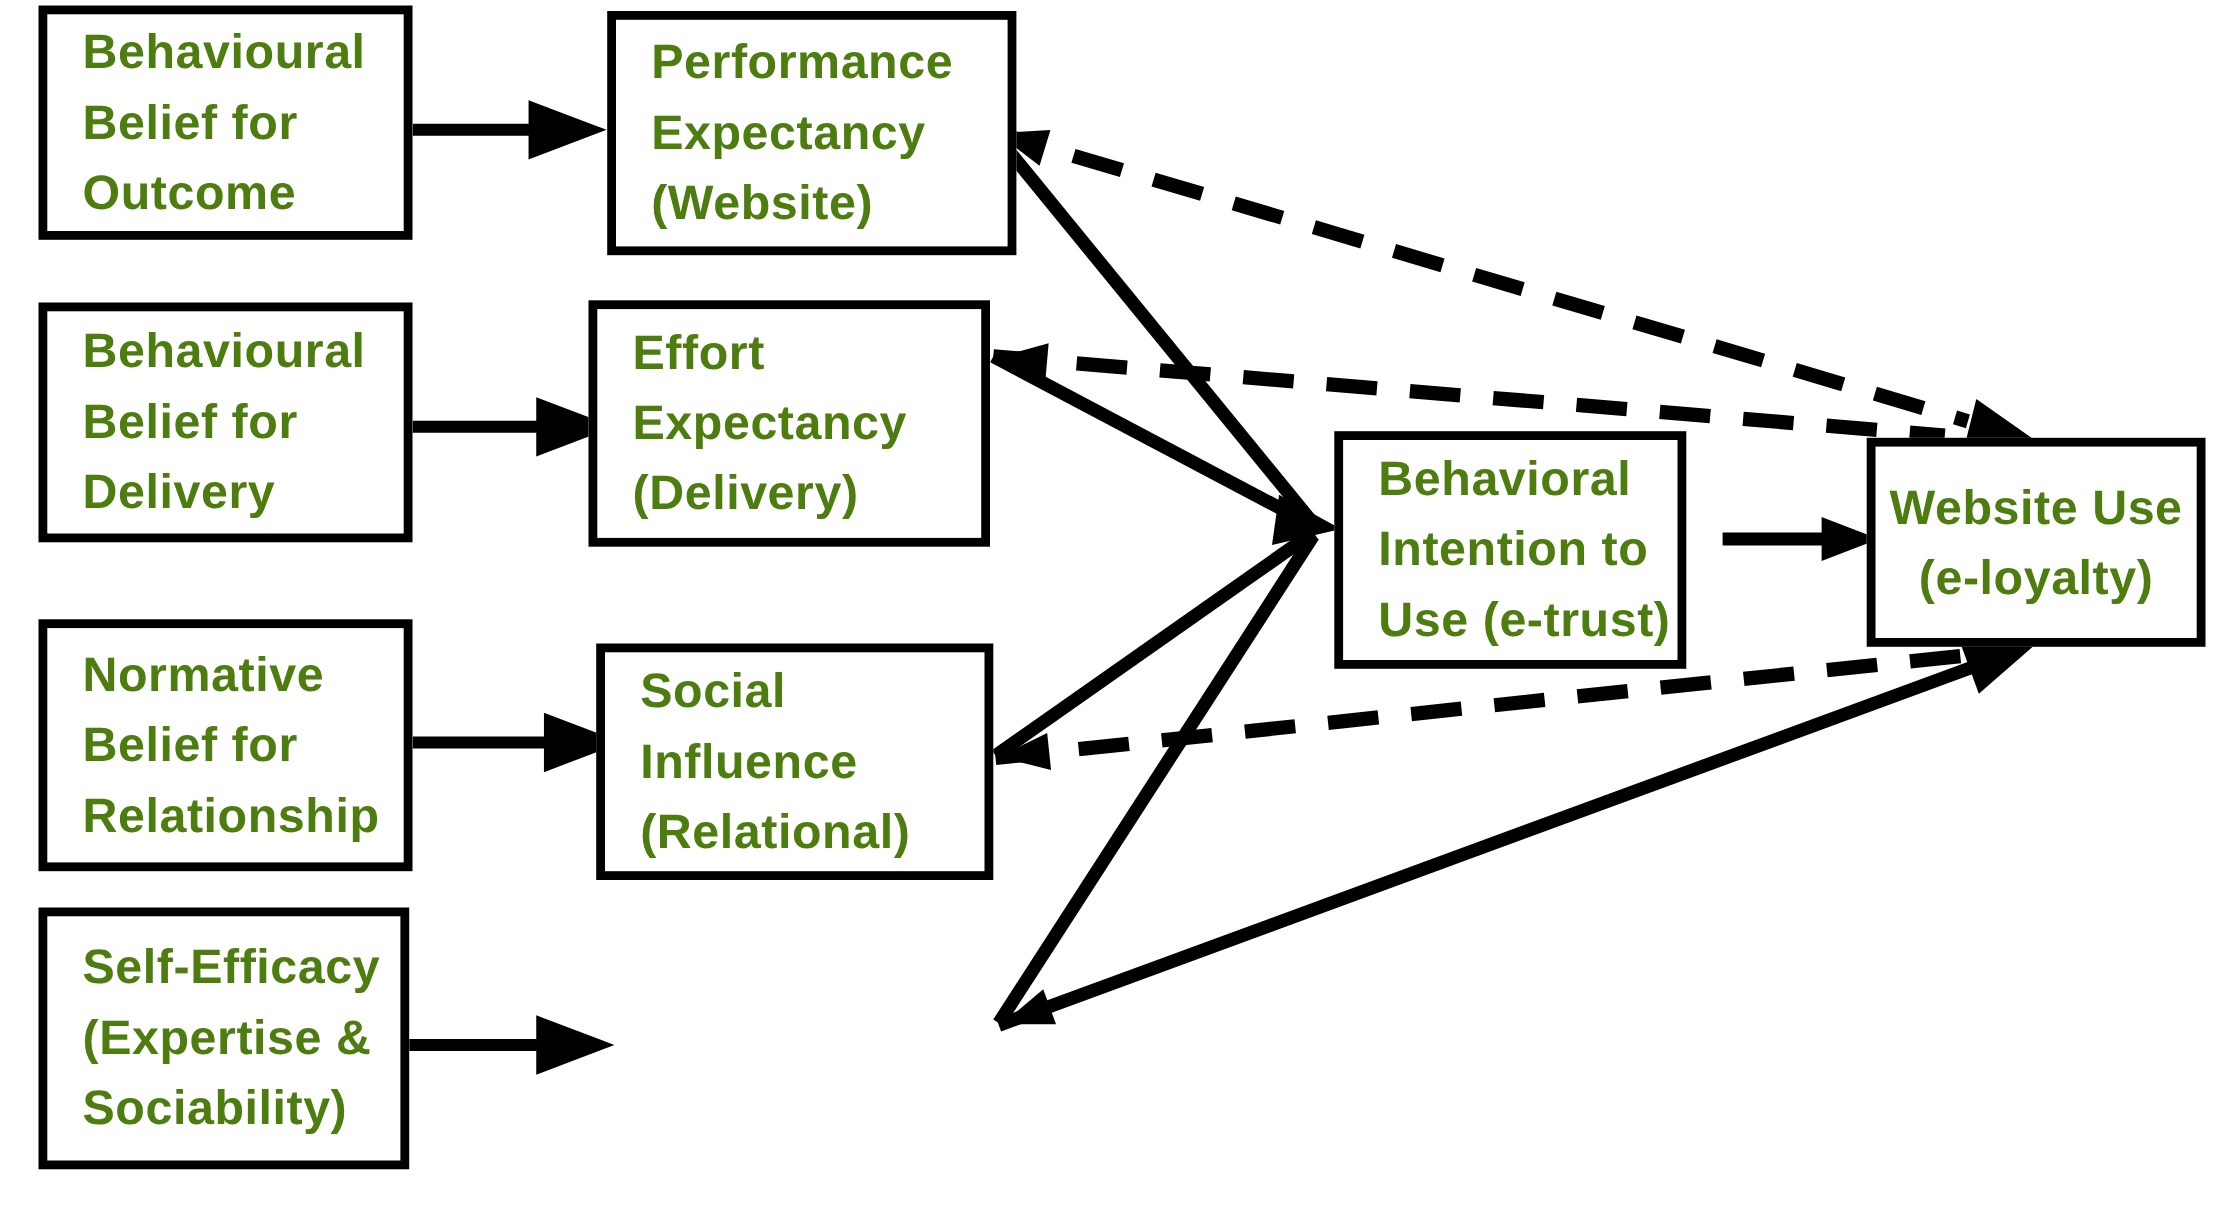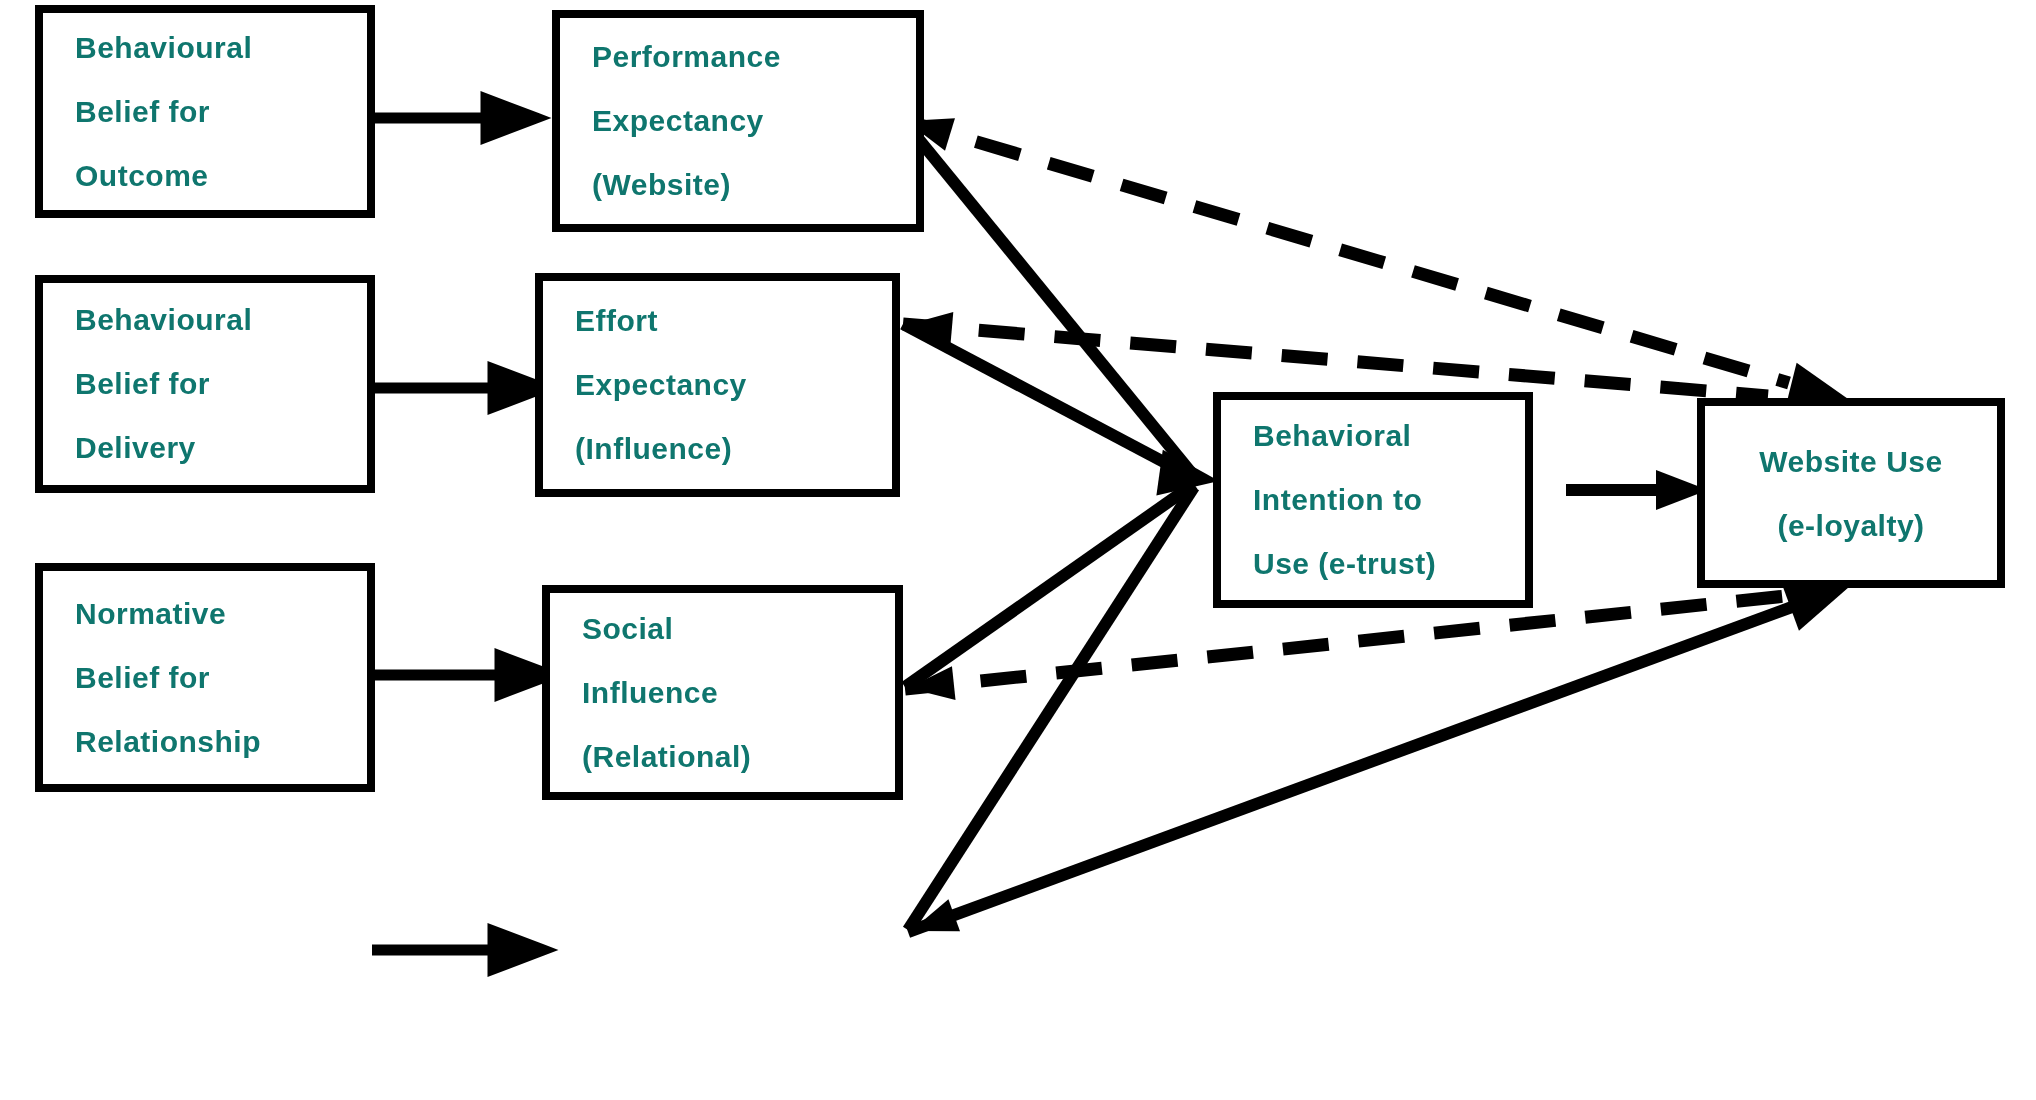--- a/index.html
+++ b/index.html
@@ -14,23 +14,23 @@
   #edges-layer {
     position: absolute;
     left: 0; top: 0;
     width: 2036px; height: 1100px;
   }
   .node {
     position: absolute;
     box-sizing: border-box;
     border: 8px solid #000000;
     background: #ffffff;
-    color: #0f766e;
+    color: #4d7c0f;
     font-weight: bold;
-    font-size: 30px;
+    font-size: 44px;
     line-height: 64px;
     white-space: pre-line;
     display: flex;
     align-items: center;
     padding-left: 32px;
     letter-spacing: 0.5px;
   }
   .node.centered {
     padding-left: 0;
     align-items: flex-start;
@@ -99,27 +99,30 @@
 
   <div class="node" id="n-bb-outcome">Behavioural
 Belief for
 Outcome</div>
   <div class="node" id="n-bb-delivery">Behavioural
 Belief for
 Delivery</div>
   <div class="node" id="n-norm-belief">Normative
 Belief for
 Relationship</div>
+  <div class="node" id="n-self-efficacy">Self-Efficacy
+(Expertise &amp;
+Sociability)</div>
 
   <div class="node" id="n-perf-expect">Performance
 Expectancy
 (Website)</div>
   <div class="node" id="n-effort-expect">Effort
 Expectancy
-(Influence)</div>
+(Delivery)</div>
   <div class="node" id="n-social-infl">Social
 Influence
 (Relational)</div>
 
   <div class="node" id="n-behav-intent">Behavioral
 Intention to
 Use (e-trust)</div>
   <div class="node centered" id="n-actual-use">Website Use
 (e-loyalty)</div>
 

